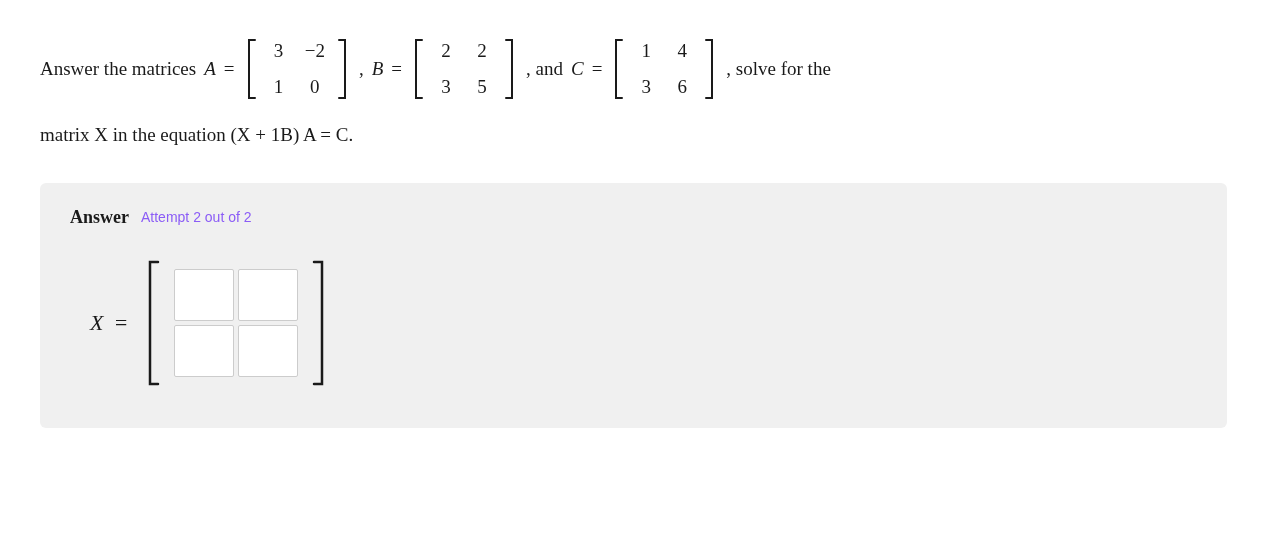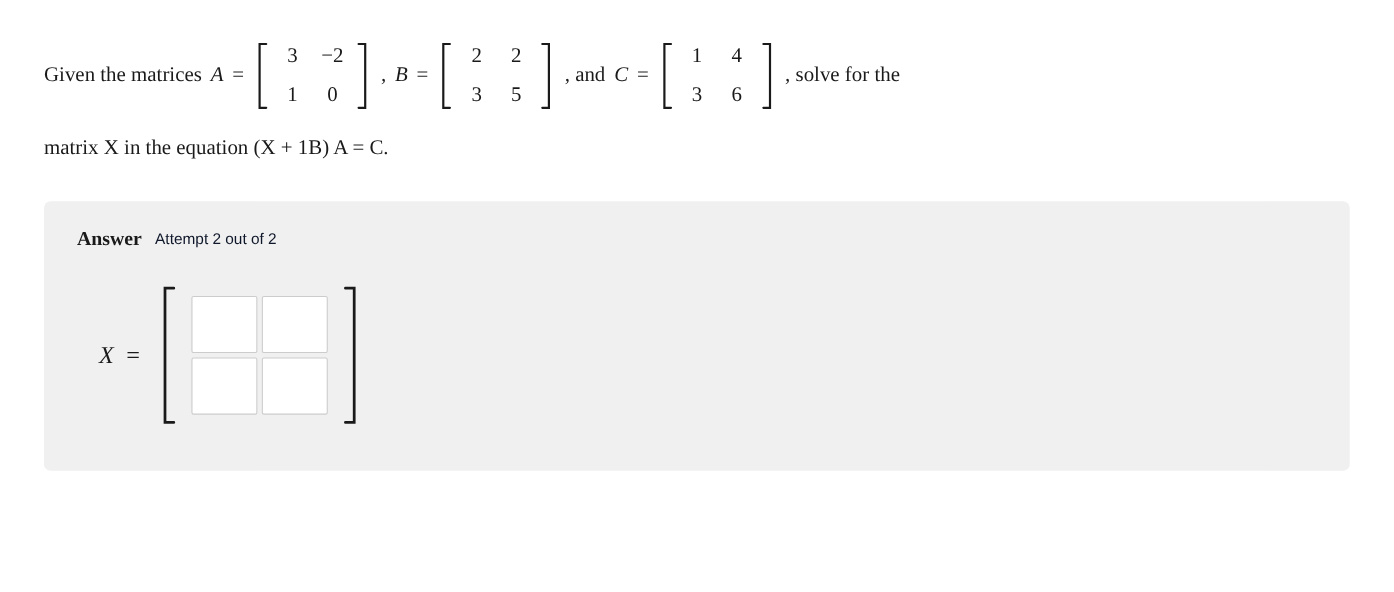--- a/index.html
+++ b/index.html
@@ -93,21 +93,21 @@
     }
 
     .answer-label {
       font-weight: bold;
       font-size: 18px;
       font-family: Georgia, serif;
     }
 
     .attempt-text {
       font-size: 14px;
-      color: #0f172a;
+      color: #8b5cf6;
       font-family: Arial, sans-serif;
     }
 
     .answer-matrix-row {
       display: flex;
       align-items: center;
       gap: 16px;
       margin-left: 20px;
     }
 
@@ -155,21 +155,21 @@
     }
   </style>
 </head>
 <body>
 
 <div class="page-container">
 
   <div class="problem-statement">
     <div class="problem-line1">
 
-      <span>Given the matrices</span>
+      <span>Answer the matrices</span>
       <span class="math-italic">A</span>
       <span>=</span>
 
       <span class="matrix-bracket-wrapper">
         <svg class="bracket-svg-left" viewBox="0 0 16 62">
           <path d="M12,2 L6,2 L6,60 L12,60" stroke="#1a1a1a" stroke-width="2" fill="none" stroke-linecap="round"></path>
         </svg>
         <div class="matrix-grid">
           <span class="matrix-cell">3</span>
           <span class="matrix-cell">−2</span>

